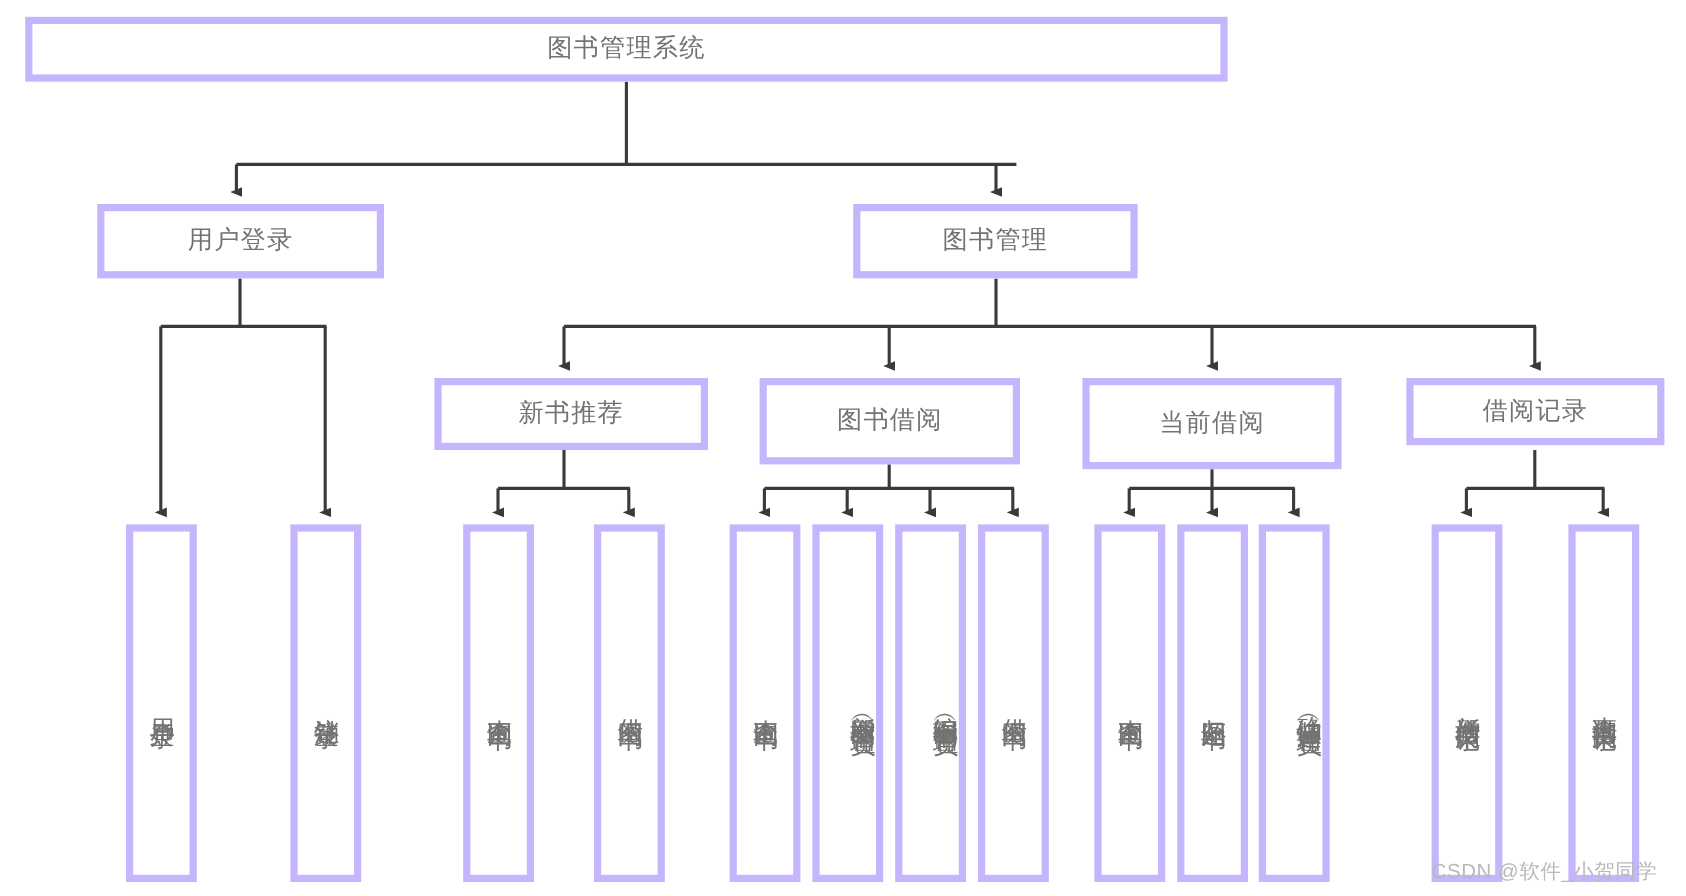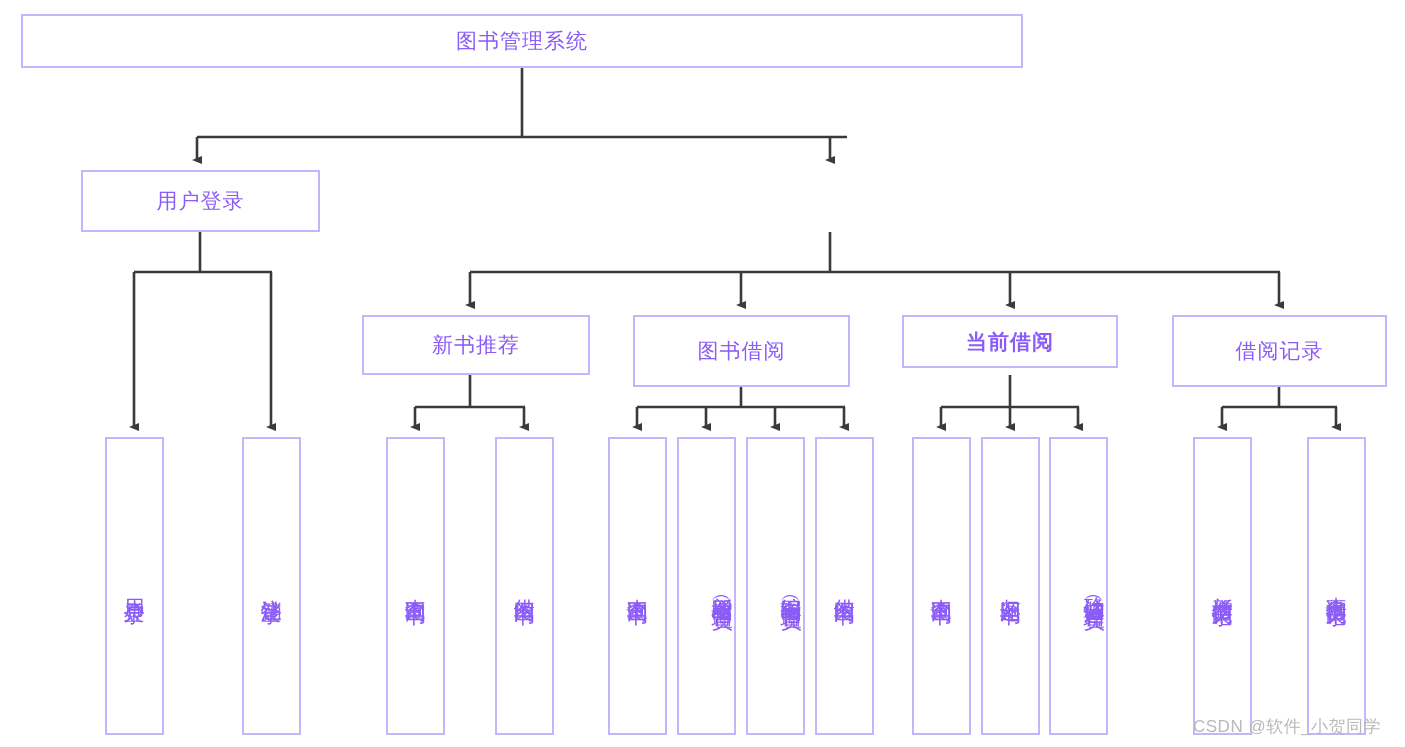--- a/index.html
+++ b/index.html
@@ -22,25 +22,25 @@
     left: 0;
     top: 0;
     width: 1405px;
     height: 747px;
     pointer-events: none;
   }
   .node {
     position: absolute;
     box-sizing: border-box;
     background: #ffffff;
-    border: 2px solid #c4b5fd;
+    border: 6px solid #c4b5fd;
     display: flex;
     align-items: center;
     justify-content: center;
-    color: #8b5cf6;
+    color: #737373;
   }
   .node.horizontal {
     font-size: 21px;
     letter-spacing: 1px;
   }
   .node.vertical {
     writing-mode: vertical-rl;
     text-orientation: upright;
     font-size: 21px;
     letter-spacing: 2px;
@@ -122,34 +122,37 @@
   </svg>
 
   <div class="node horizontal" style="left:21px; top:14px; width:1002px; height:54px;">
     <span class="label">图书管理系统</span>
   </div>
 
   <div class="node horizontal" style="left:81px; top:170px; width:239px; height:62px;">
     <span class="label">用户登录</span>
   </div>
 
+  <div class="node horizontal" style="left:711px; top:170px; width:237px; height:62px;">
+    <span class="label">图书管理</span>
+  </div>
 
   <div class="node horizontal" style="left:362px; top:315px; width:228px; height:60px;">
     <span class="label">新书推荐</span>
   </div>
 
   <div class="node horizontal" style="left:633px; top:315px; width:217px; height:72px;">
     <span class="label">图书借阅</span>
   </div>
 
-  <div class="node horizontal" style="left:902px; top:315px; width:216px; height:53px;font-weight:bold;">
+  <div class="node horizontal" style="left:902px; top:315px; width:216px; height:76px;">
     <span class="label">当前借阅</span>
   </div>
 
-  <div class="node horizontal" style="left:1172px; top:315px; width:215px; height:72px;">
+  <div class="node horizontal" style="left:1172px; top:315px; width:215px; height:56px;">
     <span class="label">借阅记录</span>
   </div>
 
   <div class="node vertical centered" style="left:105px; top:437px; width:59px; height:298px;">
     <span class="label">用户登录</span>
   </div>
 
   <div class="node vertical centered" style="left:242px; top:437px; width:59px; height:298px;">
     <span class="label">注销登录</span>
   </div>

